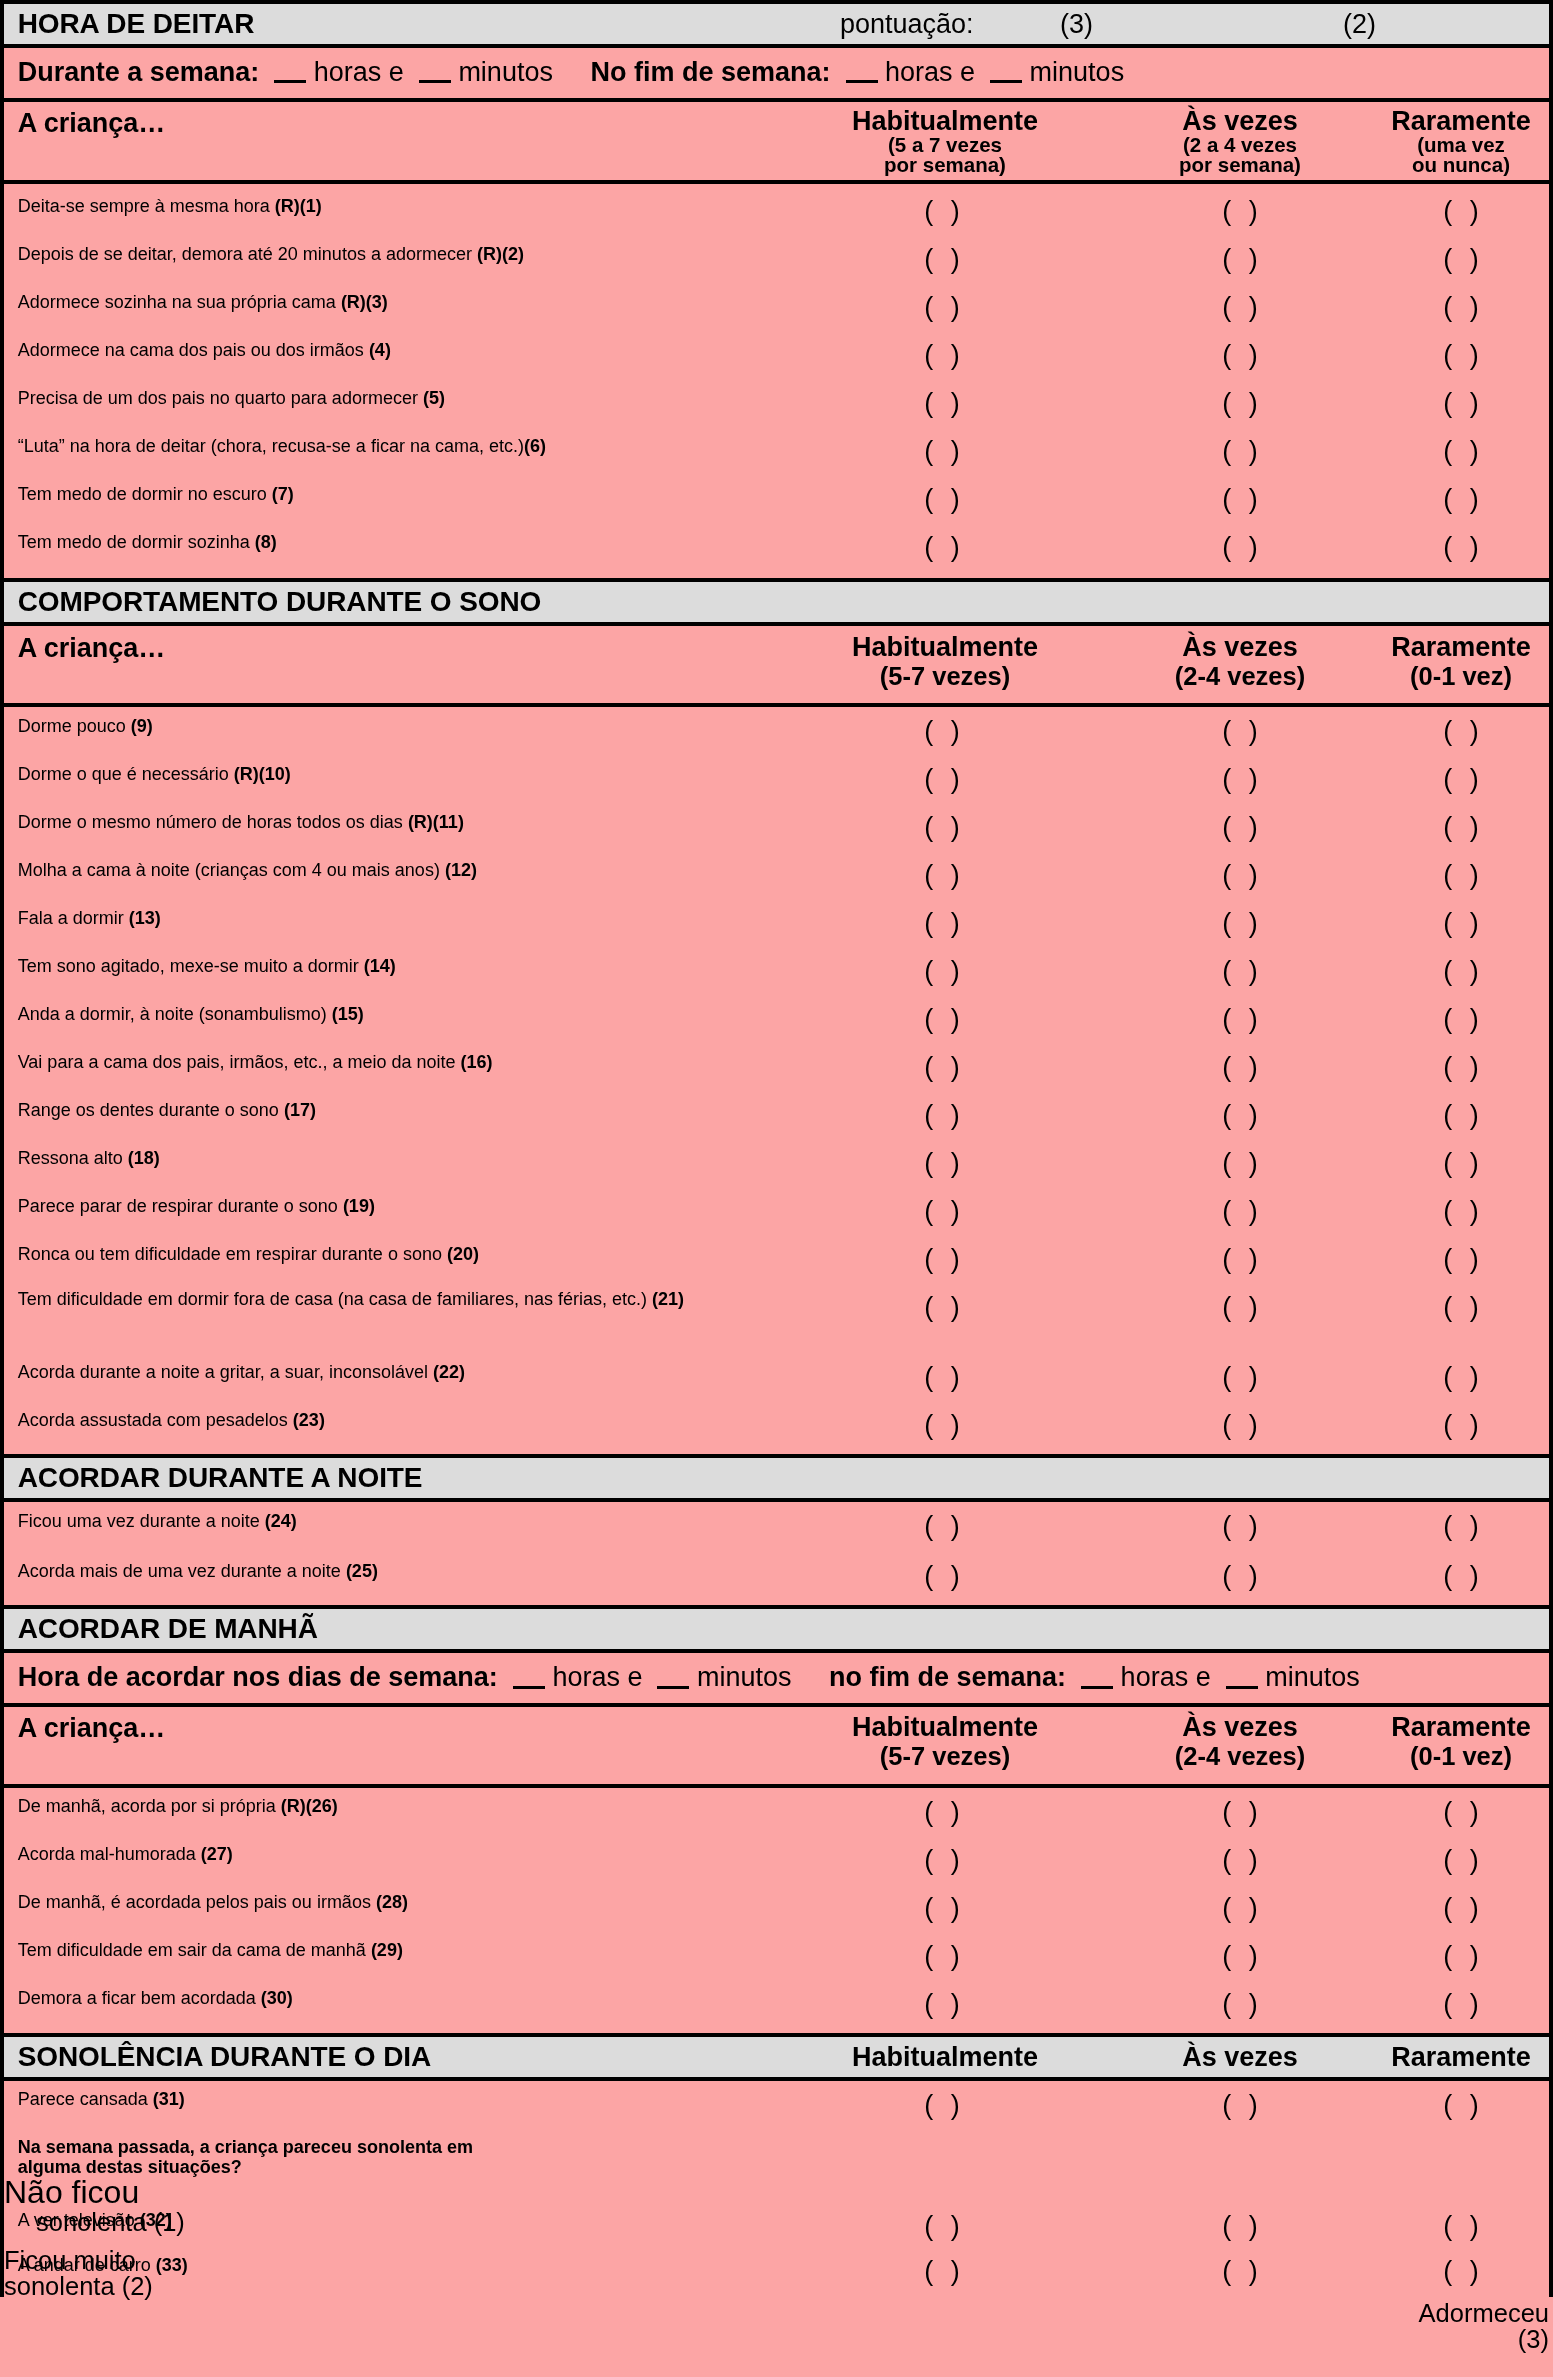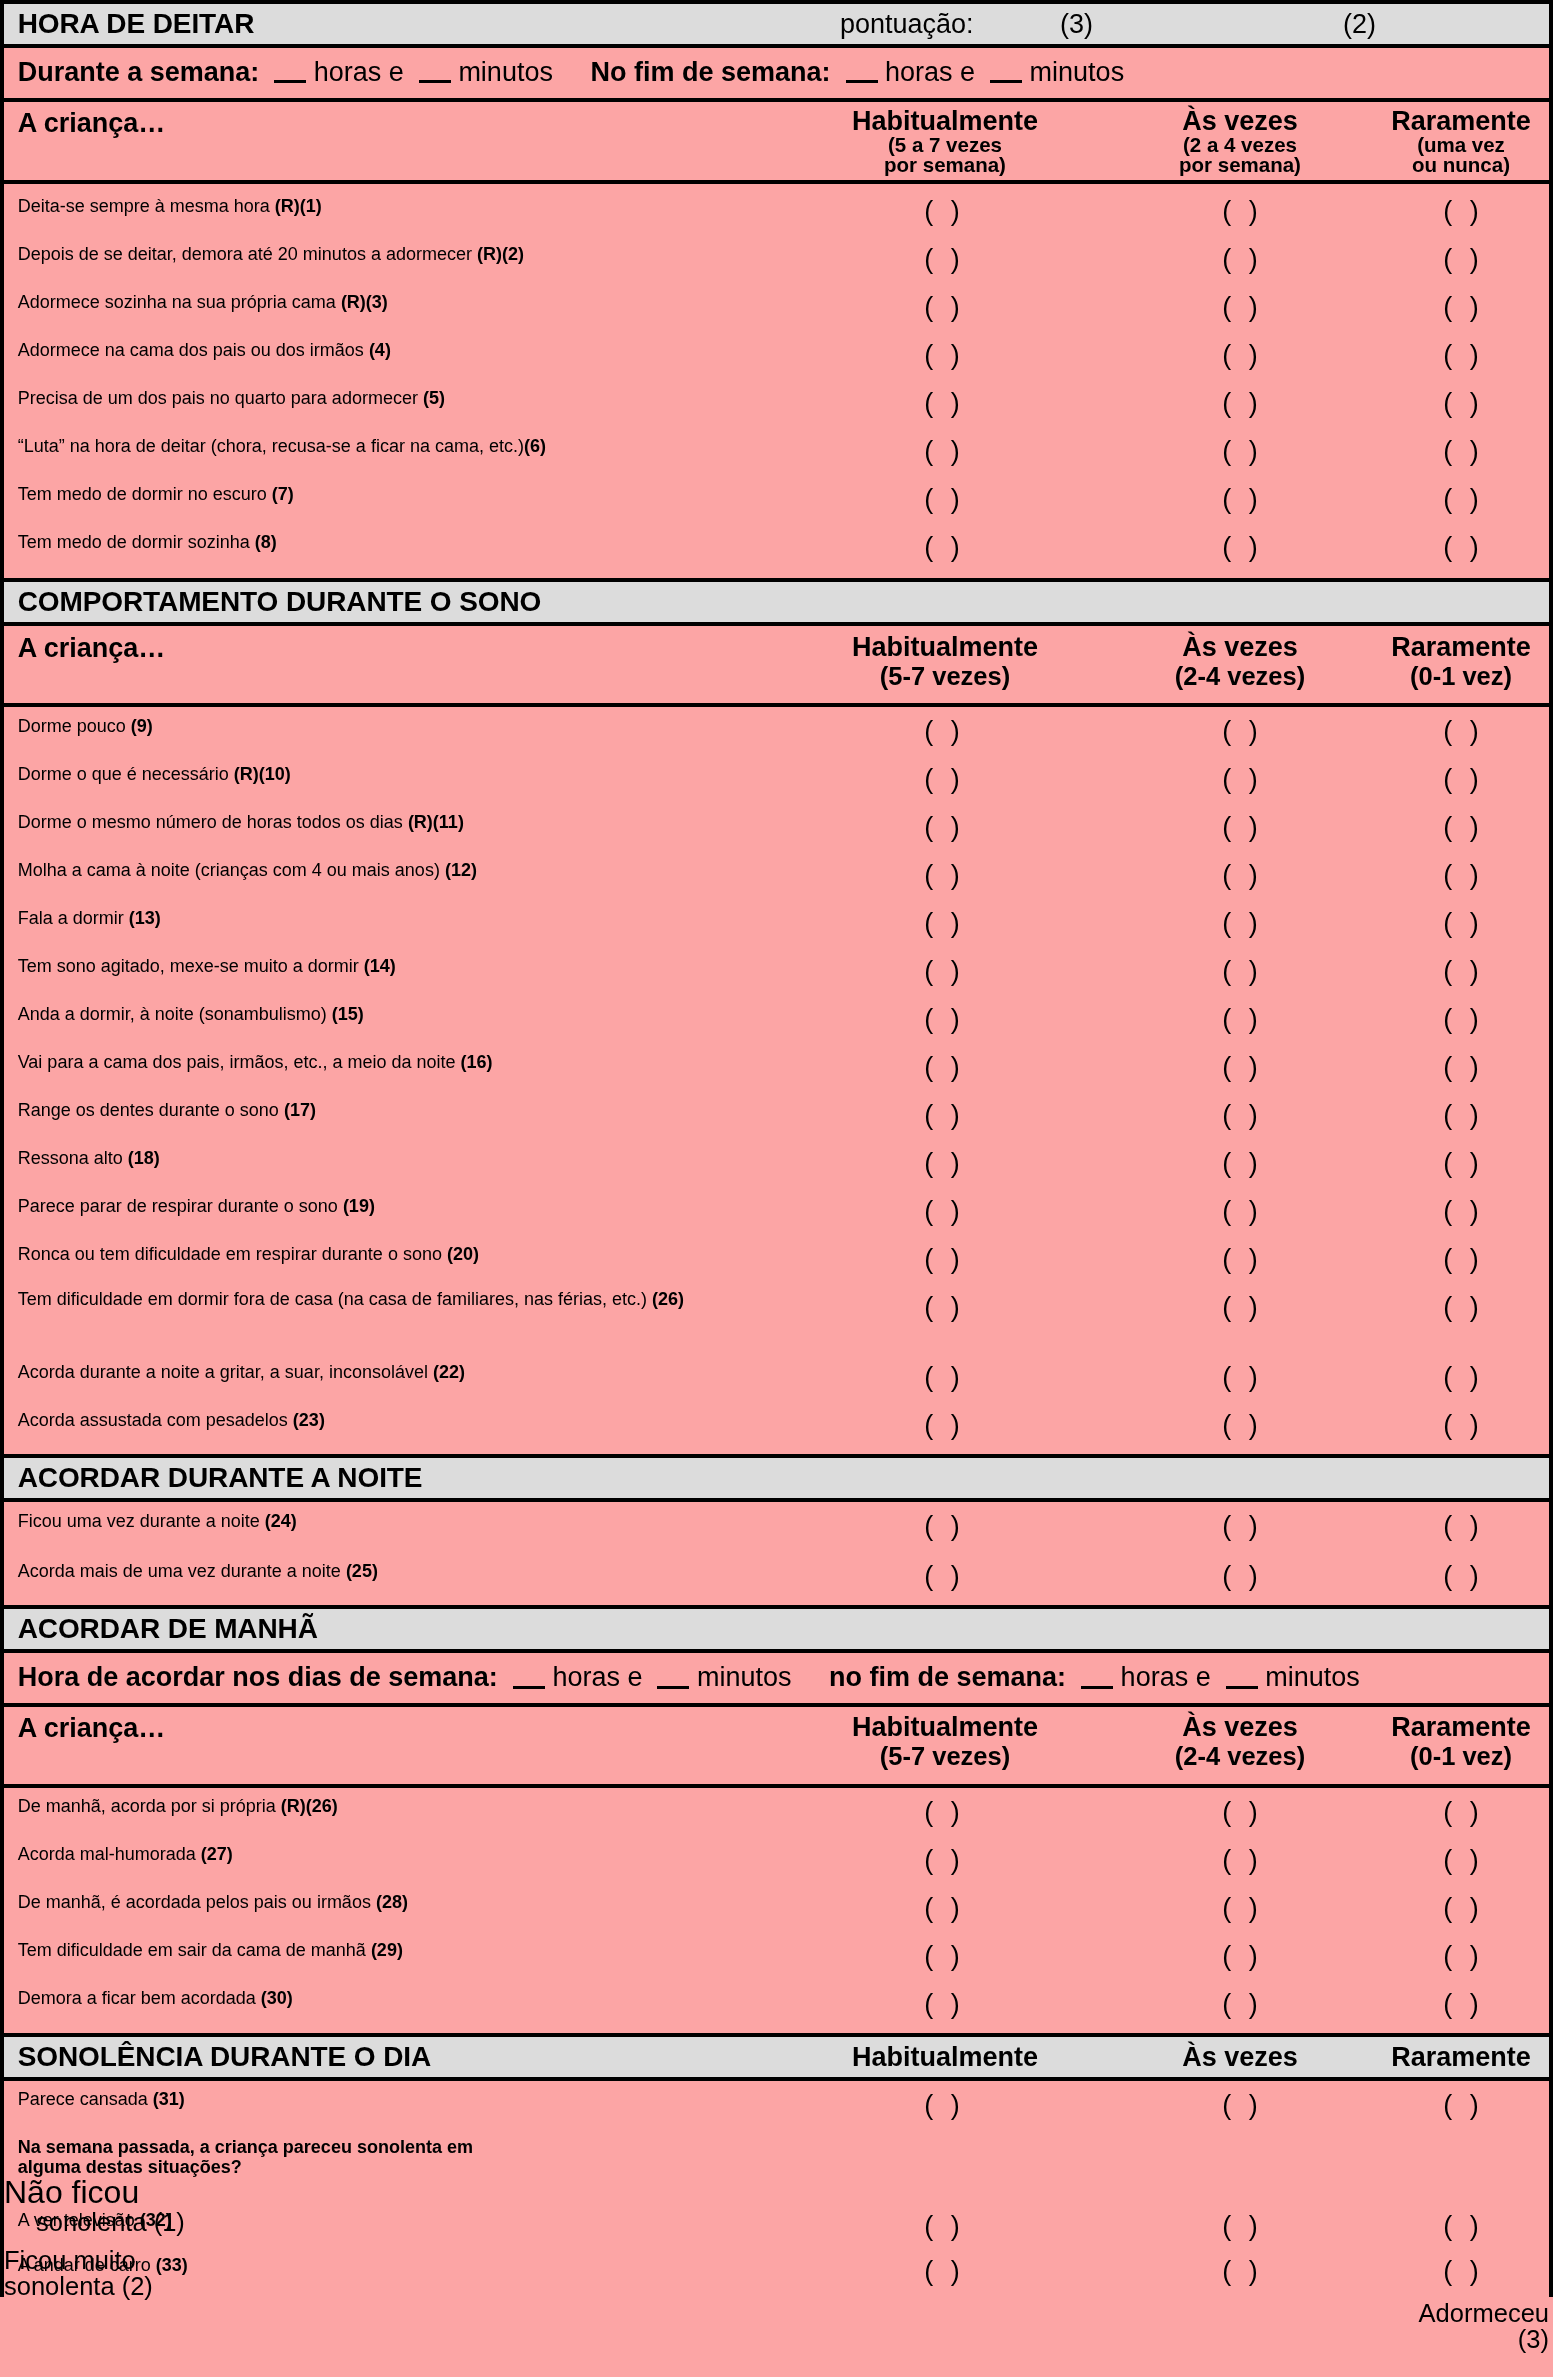--- a/index.html
+++ b/index.html
@@ -327,21 +327,21 @@
       <span class="opt opt-b">( )</span>
       <span class="opt opt-c">( )</span>
     </div>
     <div class="qrow" style="height:48px">
       <span class="qtext"><span>Ronca ou tem dificuldade em respirar durante o sono  </span><span class="num">(20)</span></span>
       <span class="opt opt-a">( )</span>
       <span class="opt opt-b">( )</span>
       <span class="opt opt-c">( )</span>
     </div>
     <div class="qrow" style="height:70px">
-      <span class="qtext two-line"><span>Tem dificuldade em dormir fora de casa (na casa de familiares, nas férias, etc.) </span><span class="num">(26)</span></span>
+      <span class="qtext two-line"><span>Tem dificuldade em dormir fora de casa (na casa de familiares, nas férias, etc.) </span><span class="num">(21)</span></span>
       <span class="opt opt-a">( )</span>
       <span class="opt opt-b">( )</span>
       <span class="opt opt-c">( )</span>
     </div>
     <div class="qrow" style="height:48px">
       <span class="qtext"><span>Acorda durante a noite a gritar, a suar, inconsolável  </span><span class="num">(22)</span></span>
       <span class="opt opt-a">( )</span>
       <span class="opt opt-b">( )</span>
       <span class="opt opt-c">( )</span>
     </div>

